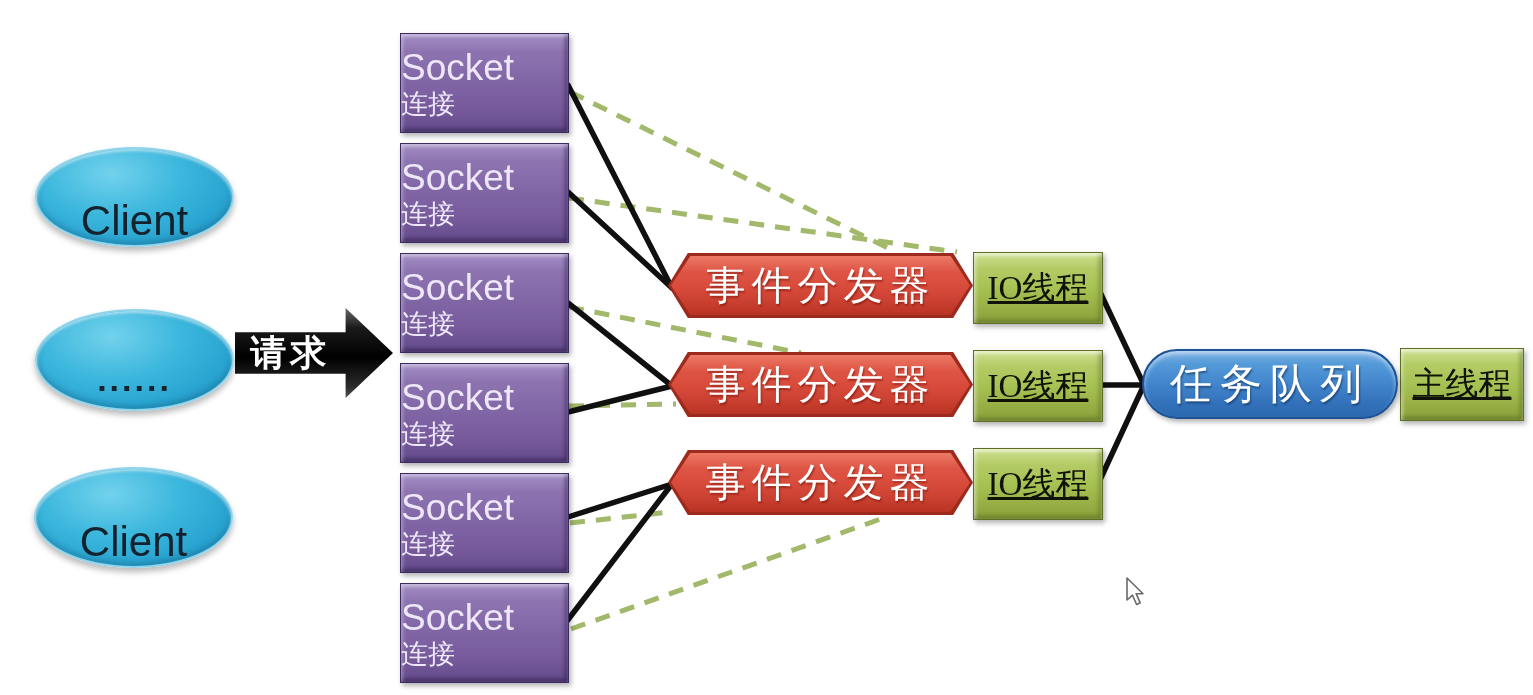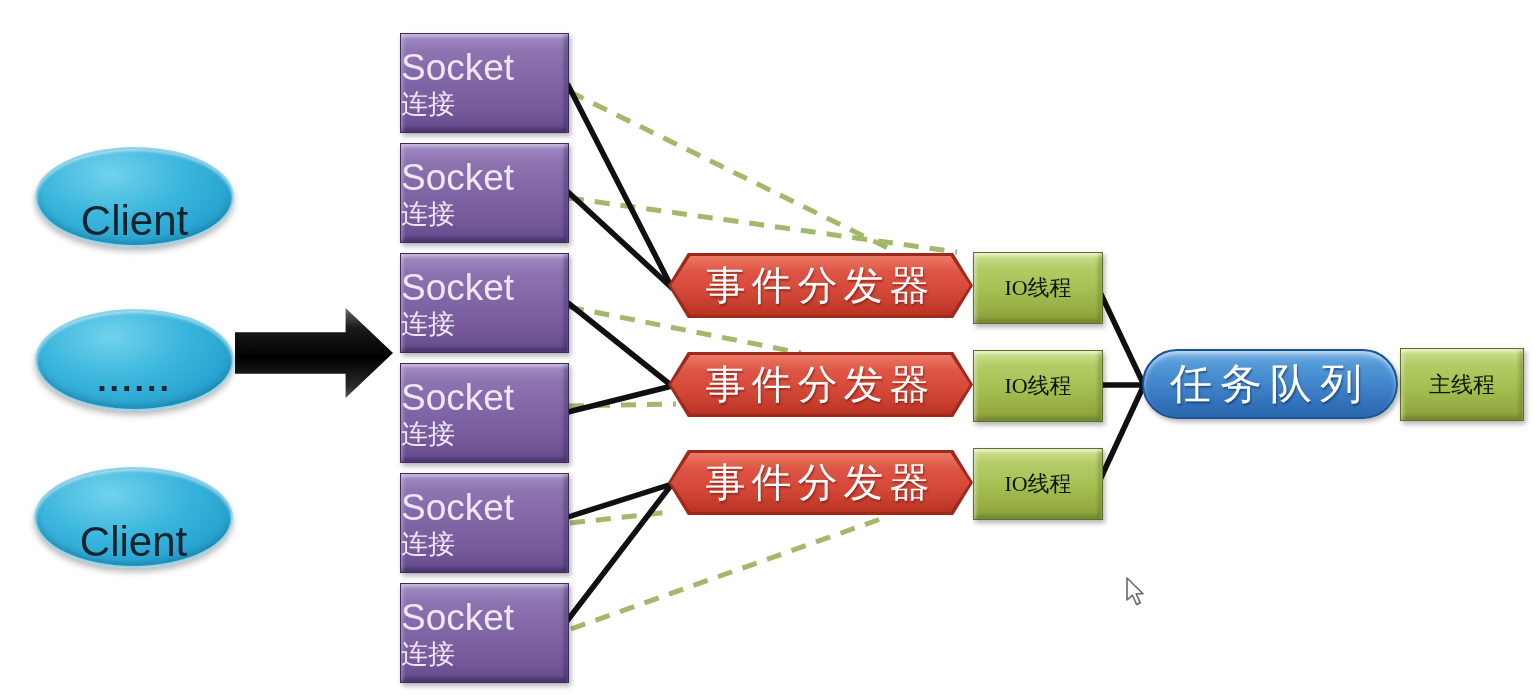--- a/index.html
+++ b/index.html
@@ -60,21 +60,21 @@
     color:#ffffff;font-family:"Liberation Serif",serif;font-size:40px;letter-spacing:6px;
     text-shadow:1px 2px 2px rgba(120,20,10,0.6);
   }
   
   .green-box{
     background:linear-gradient(180deg,#cfe293 0%,#b3cb66 22%,#a6c253 50%,#98af45 78%,#88a03a 100%);
     border:1px solid #5f7026;
     box-shadow:inset 0 3px 3px rgba(255,255,255,0.5), inset 3px 0 3px rgba(255,255,255,0.25),
                inset -3px -3px 4px rgba(55,70,10,0.4), 2px 3px 5px rgba(0,0,0,0.3);
     display:flex;align-items:center;justify-content:center;
-    color:#101408;font-family:"Liberation Serif",serif;font-size:22px;
+    color:#101408;font-family:"Liberation Serif",serif;font-size:33px;text-decoration:underline;
   }
   .io-box{left:973px;width:128px;height:70px;}
   
   .queue-pill{
     left:1142px;top:349px;width:252px;height:66px;border-radius:36px;
     background:linear-gradient(180deg,#7fb2e4 0%,#539ad8 20%,#4285cc 50%,#3372bb 78%,#2a67ae 100%);
     border:2px solid #1d5394;
     box-shadow:inset 0 3px 4px rgba(255,255,255,0.5), 2px 3px 5px rgba(0,0,0,0.3);
     display:flex;align-items:center;justify-content:center;
     color:#ffffff;font-family:"Liberation Serif",serif;font-size:42px;letter-spacing:8px;
@@ -115,20 +115,21 @@
   </div>
   <div class="abs client-ellipse" style="left:35px;top:309px;width:195px;height:98px;">
     <span class="client-dots">......</span>
   </div>
   <div class="abs client-ellipse" style="left:34px;top:467px;width:195px;height:97px;">
     <span>Client</span>
   </div>
 
   <div class="abs" style="left:235px;top:308px;width:158px;height:90px;">
     <div class="req-arrow abs" style="left:0;top:0;width:158px;height:90px;"></div>
+    <div class="req-label">请求</div>
   </div>
 
   <div class="abs socket-box" style="top:33px;">
     <div class="socket-l1">Socket</div>
     <div class="socket-l2">连接</div>
   </div>
   <div class="abs socket-box" style="top:143px;">
     <div class="socket-l1">Socket</div>
     <div class="socket-l2">连接</div>
   </div>

